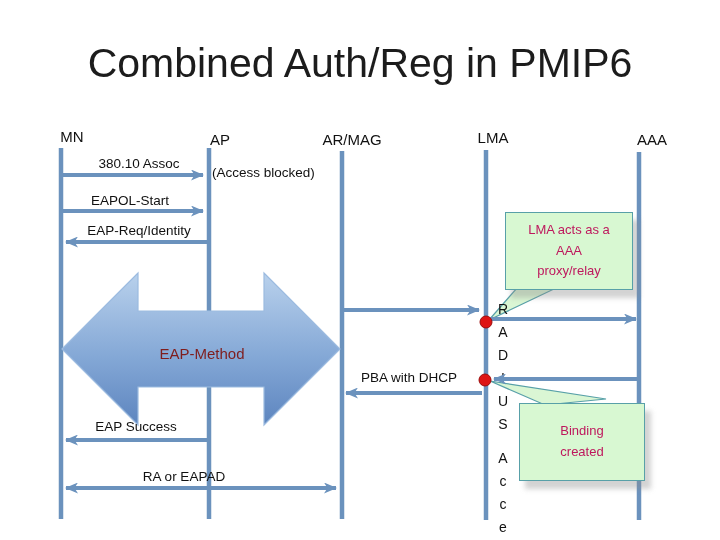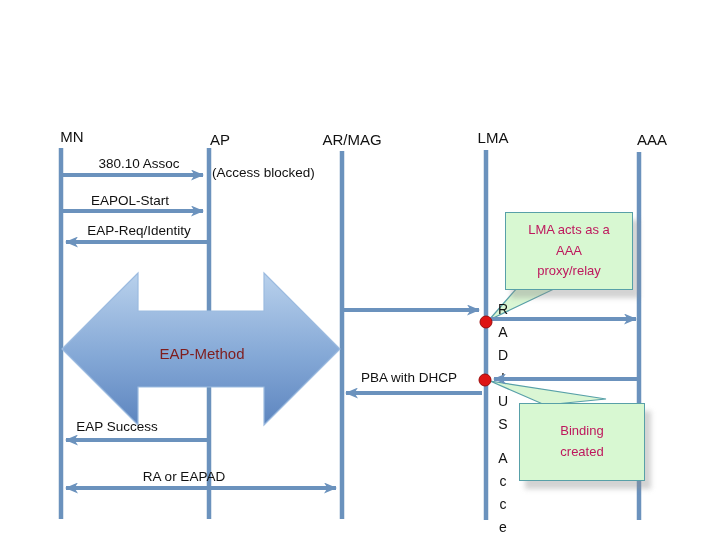--- a/index.html
+++ b/index.html
@@ -17,20 +17,21 @@
   .callout{position:absolute;background:#d8f8d2;border:1px solid #58a0a8;
            display:flex;align-items:center;justify-content:center;text-align:center;
            font-size:13px;line-height:1.6;white-space:pre-line;color:#be185d;
            box-shadow:6px 8px 5px rgba(140,140,140,0.38);}
 </style>
 </head>
 <body>
 
 <div class="slide">
 
+  <h1 class="title">Combined Auth/Reg in PMIP6</h1>
 
   <svg class="layer" width="720" height="540">
     <defs>
       <linearGradient id="bagrad" x1="0" y1="0" x2="0" y2="1">
         <stop offset="0" stop-color="#b9d1ec"></stop>
         <stop offset="0.55" stop-color="#84a8d6"></stop>
         <stop offset="1" stop-color="#5d85bf"></stop>
       </linearGradient>
     </defs>
 
@@ -75,21 +76,21 @@
   <div class="lbl node-lbl ctr" style="left:340px;top:131px">AR/MAG</div>
   <div class="lbl node-lbl ctr" style="left:481px;top:129px">LMA</div>
   <div class="lbl node-lbl ctr" style="left:640px;top:131px">AAA</div>
 
   <div class="lbl ctr" style="left:139px;top:156px">380.10 Assoc</div>
   <div class="lbl" style="left:212px;top:165px">(Access blocked)</div>
   <div class="lbl ctr" style="left:130px;top:193px">EAPOL-Start</div>
   <div class="lbl ctr" style="left:139px;top:223px">EAP-Req/Identity</div>
   <div class="lbl big-lbl ctr" style="left:202px;top:345px">EAP-Method</div>
   <div class="lbl ctr" style="left:409px;top:370px">PBA with DHCP</div>
-  <div class="lbl ctr" style="left:117px;top:419px">EAP Success</div>
+  <div class="lbl ctr" style="left:136px;top:419px">EAP Success</div>
   <div class="lbl ctr" style="left:184px;top:469px">RA or EAPAD</div>
 
   <div class="callout" style="left:505px;top:212px;width:126px;height:76px">LMA acts as a
 AAA
 proxy/relay</div>
   <div class="callout" style="left:519px;top:403px;width:124px;height:76px">Binding
 created</div>
 
 </div>
 

